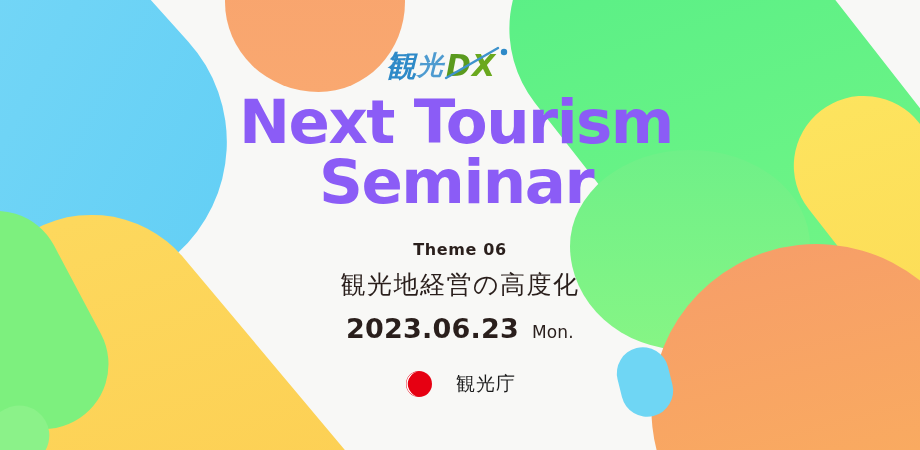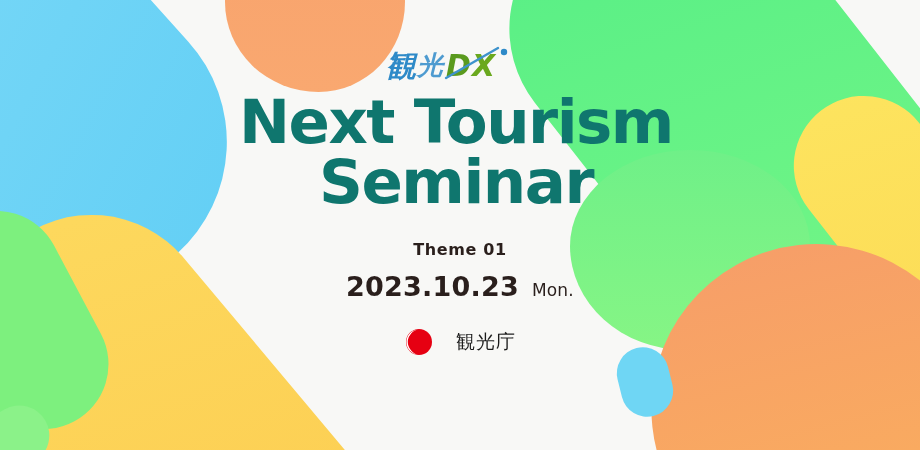--- a/index.html
+++ b/index.html
@@ -152,21 +152,21 @@
     color: transparent;
   }
 
   .seminar-title {
     margin: 6px 8px 0 0;
     font-family: "DejaVu Sans", "Liberation Sans", sans-serif;
     font-weight: bold;
     font-size: 61px;
     line-height: 0.98;
     letter-spacing: -1.5px;
-    color: #0f766e;
+    color: #8b5cf6;
     text-align: center;
     white-space: pre-line;
   }
 
   .theme-label {
     margin-top: 28px;
     font-family: "DejaVu Sans", "Liberation Sans", sans-serif;
     font-weight: bold;
     font-size: 16px;
     letter-spacing: 0.6px;
@@ -246,24 +246,25 @@
         </g>
         <circle cx="118" cy="8" r="3.2" fill="#2E8AC8"></circle>
         <path d="M60 34 L112 4" stroke="#3E93CC" stroke-width="2.4" fill="none" stroke-linecap="round"></path>
       </svg>
       <span class="brand-logo-text">観光DX</span>
     </div>
 
     <h1 class="seminar-title">Next Tourism
 Seminar</h1>
 
-    <div class="theme-label">Theme 01</div>
+    <div class="theme-label">Theme 06</div>
+    <div class="theme-title">観光地経営の高度化</div>
 
     <div class="date-row">
-      <span class="date-main">2023.10.23</span>
+      <span class="date-main">2023.06.23</span>
       <span class="date-day">Mon.</span>
     </div>
 
     <div class="agency-logo">
       <svg class="agency-mark" width="30" height="30" viewBox="0 0 30 30" aria-hidden="true">
         <circle cx="15" cy="15" r="13" fill="#E60012"></circle>
         <path d="M15 2.4 A12.6 12.6 0 1 0 15 27.6 A10.4 12.6 0 1 1 15 2.4 Z" fill="#FFFFFF"></path>
         <path d="M15 3.8 A11.2 11.2 0 1 0 15 26.2 A9.0 11.2 0 1 1 15 3.8 Z" fill="#E60012"></path>
         <circle cx="16.6" cy="15" r="10.4" fill="#E60012"></circle>
       </svg>

